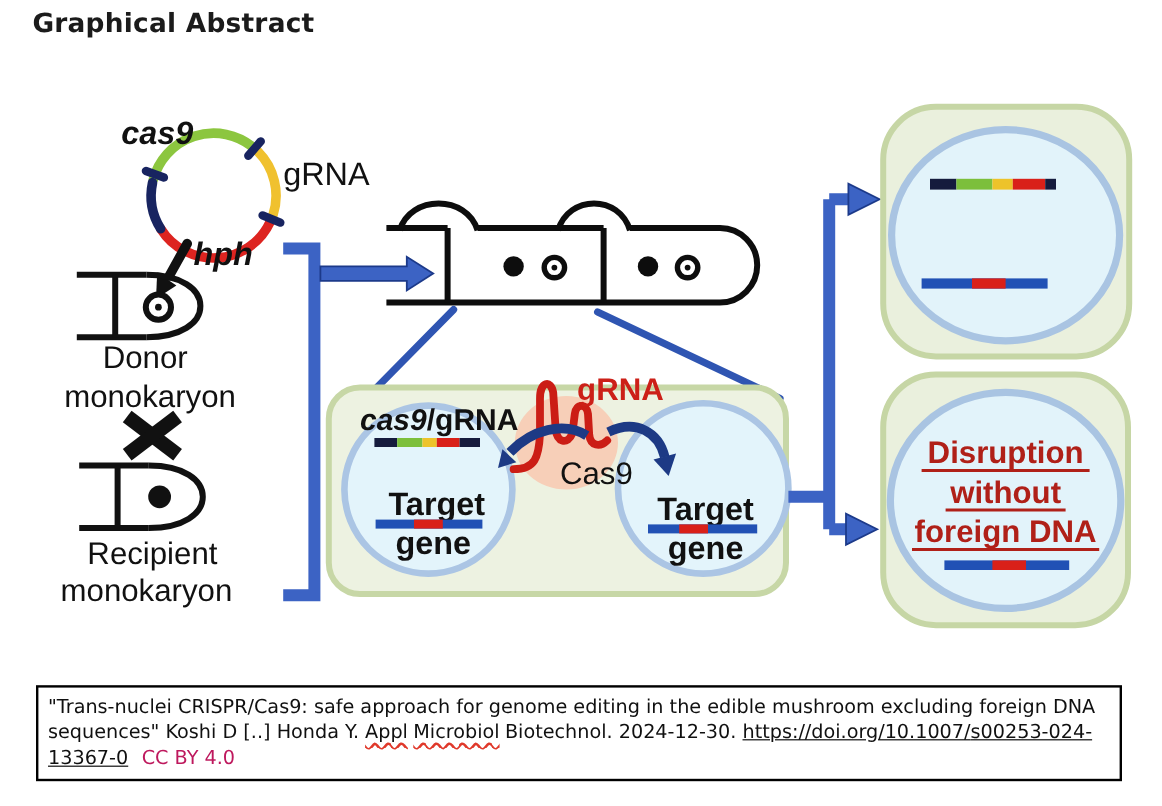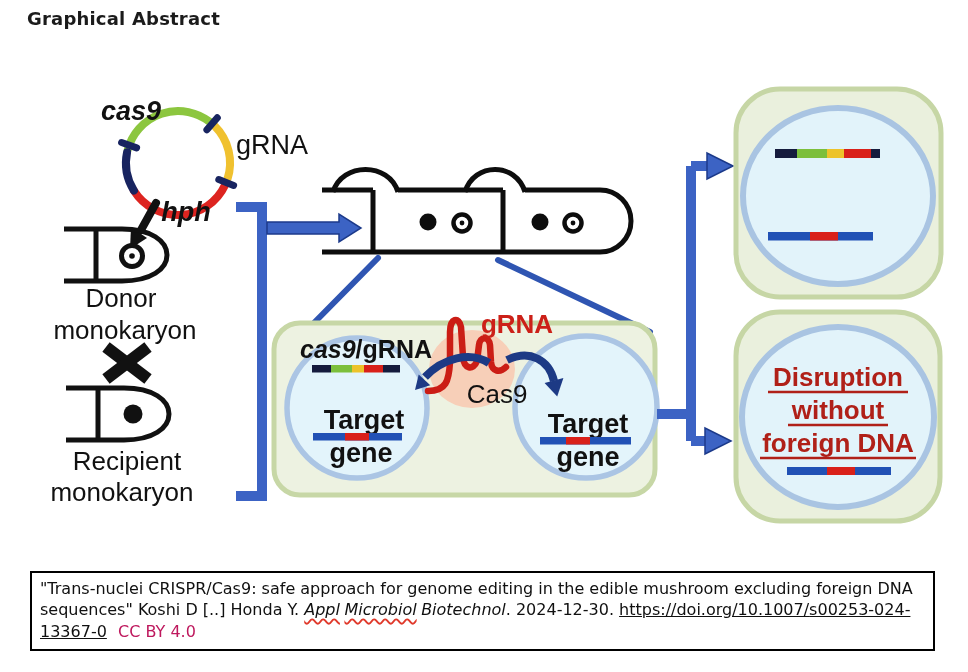--- a/index.html
+++ b/index.html
@@ -1,26 +1,26 @@
 <!DOCTYPE html>
 <html><head>
 <meta charset="utf-8">
 <style>
   html,body{margin:0;padding:0;background:#fff;}
   body{width:968px;height:672px;position:relative;overflow:hidden;
        font-family:"DejaVu Sans",sans-serif;color:#111;}
   .page-title{position:absolute;left:27px;top:8px;margin:0;
-       font-size:18px;font-weight:bold;color:#1b1b1b;letter-spacing:.2px;}
+       font-size:22px;font-weight:bold;color:#1b1b1b;letter-spacing:.2px;}
   svg.figure{position:absolute;left:0;top:0;}
   svg text{font-family:"Liberation Sans","DejaVu Sans",sans-serif;}
   .citation-box{position:absolute;left:30px;top:571px;width:905px;min-height:76px;
        box-sizing:border-box;border:2px solid #000;background:#fff;
        padding:5px 8px 7px 8px;font-size:16px;line-height:1.33;color:#101010;}
   .citation-box p{margin:0;}
-  .it{font-style:italic;}
+  .it{}
   .gap{margin-left:.28em;}
   .misspell{text-decoration-line:underline;text-decoration-style:wavy;
        text-decoration-color:#e0392b;text-decoration-thickness:1.5px;
        text-underline-offset:3px;}
   a.doi-link{color:#101010;text-decoration:underline;cursor:pointer;}
   a.cc-link{color:#be185d;text-decoration:none;margin-left:.7em;cursor:pointer;}
 </style>
 </head>
 <body>
 

